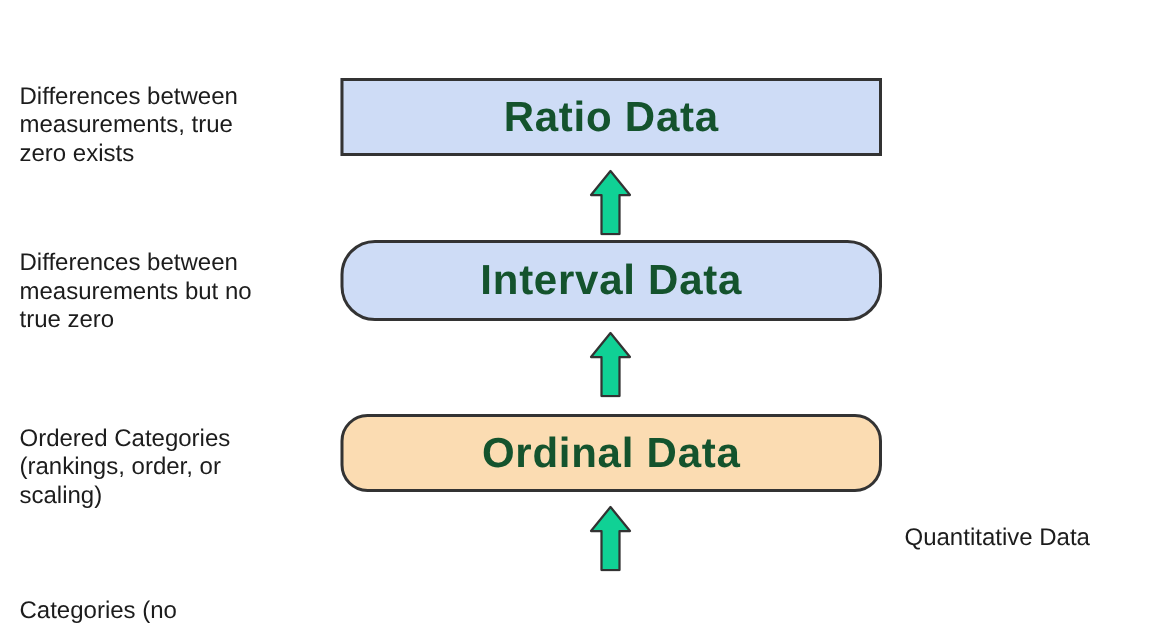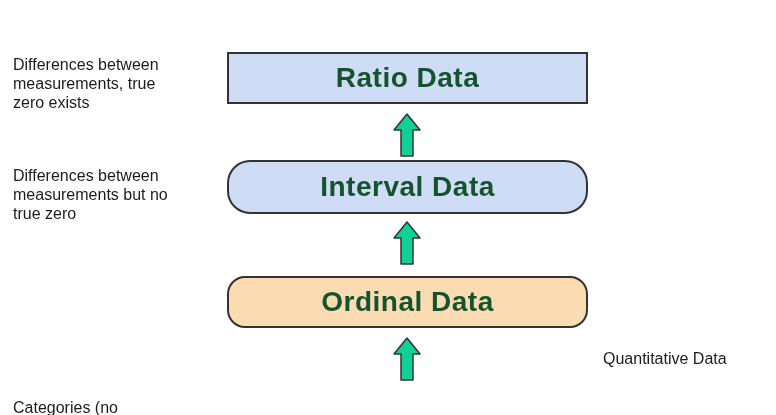--- a/index.html
+++ b/index.html
@@ -72,20 +72,23 @@
 <div class="canvas">
 
   <div class="side-desc pos-desc-1">Differences between
 measurements, true
 zero exists</div>
 
   <div class="side-desc pos-desc-2">Differences between
 measurements but no
 true zero</div>
 
+  <div class="side-desc pos-desc-3">Ordered Categories
+(rankings, order, or
+scaling)</div>
 
   <div class="side-desc pos-desc-4">Categories (no
 between or direction)</div>
 
   <div class="level-box pos-box-ratio" style="background-color: rgb(206, 220, 246);">
     <span class="box-title">Ratio Data</span>
   </div>
 
   <div class="level-box pos-box-interval" style="background-color: rgb(206, 220, 246);">
     <span class="box-title">Interval Data</span>

